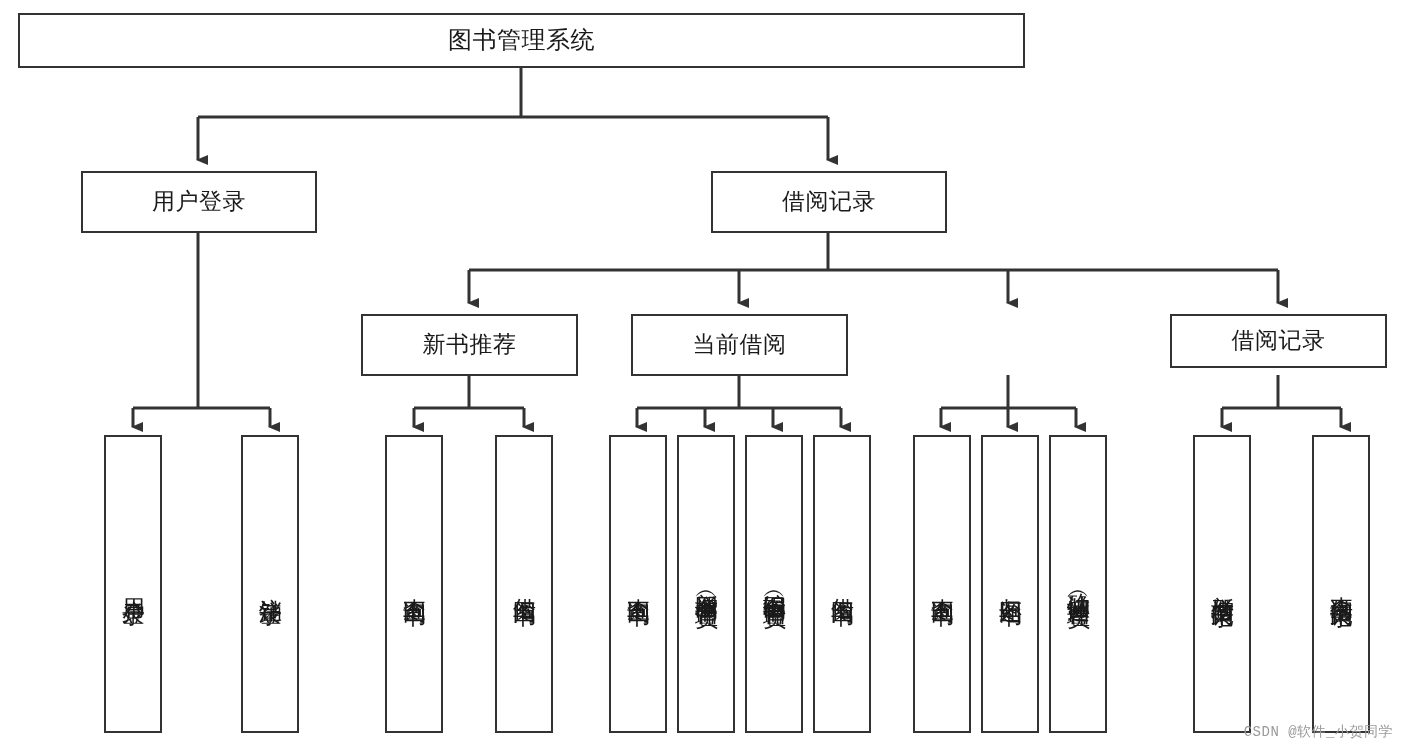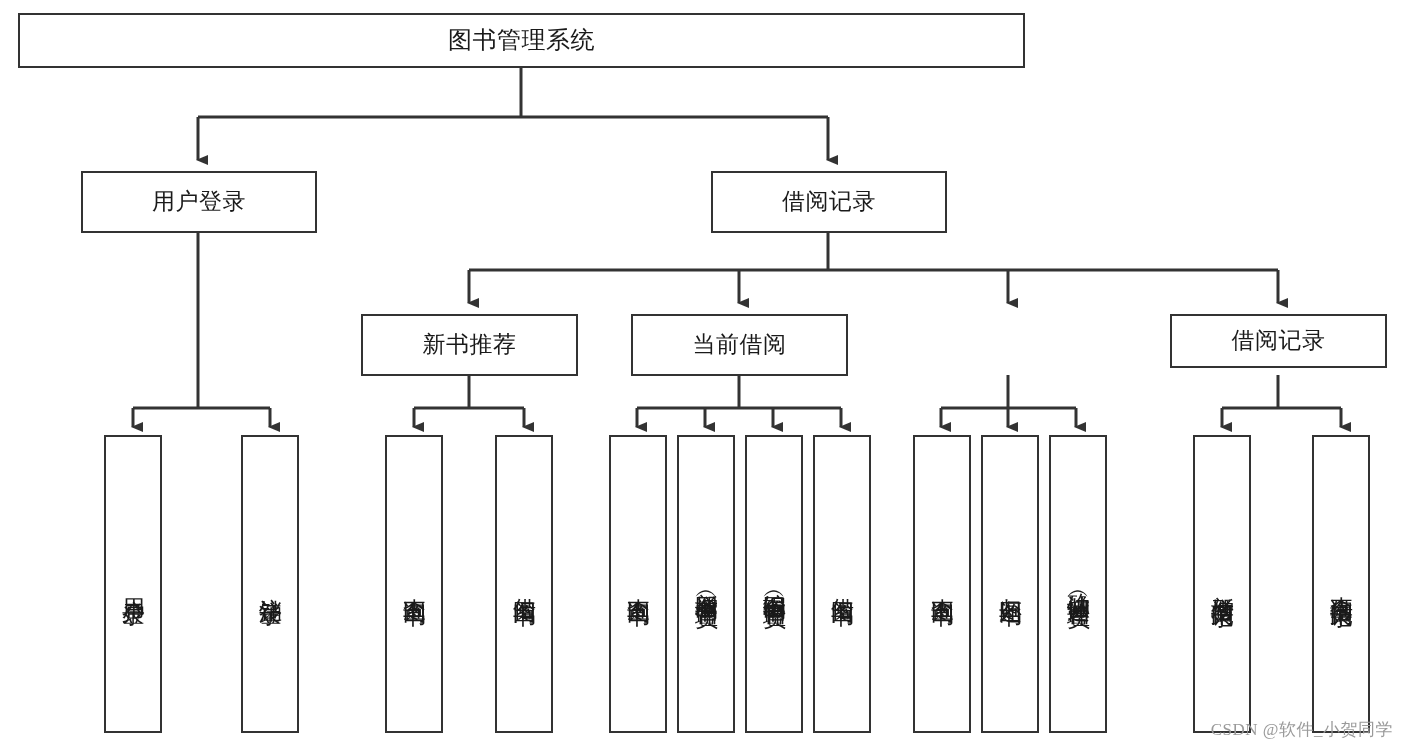--- a/index.html
+++ b/index.html
@@ -60,25 +60,25 @@
     text-orientation: upright;
     font-size: 23px;
     line-height: 1.12;
     letter-spacing: 2px;
     white-space: nowrap;
   }
   .watermark {
     position: absolute;
     right: 12px;
     bottom: 6px;
-    font-size: 17px;
+    font-size: 14px;
     color: #9a9a9a;
     letter-spacing: 0.5px;
     white-space: nowrap;
-    font-family: Liberation Serif, serif;
+    font-family: Liberation Mono, monospace;
   }
 </style>
 </head>
 <body>
 
 <div id="canvas">
 
   <svg id="wires" viewBox="0 0 1405 747" xmlns="http://www.w3.org/2000/svg">
     <defs>
       <marker id="arrow" viewBox="0 0 12 12" refX="6" refY="10" markerWidth="12" markerHeight="12" orient="auto-start-reverse" markerUnits="userSpaceOnUse">

